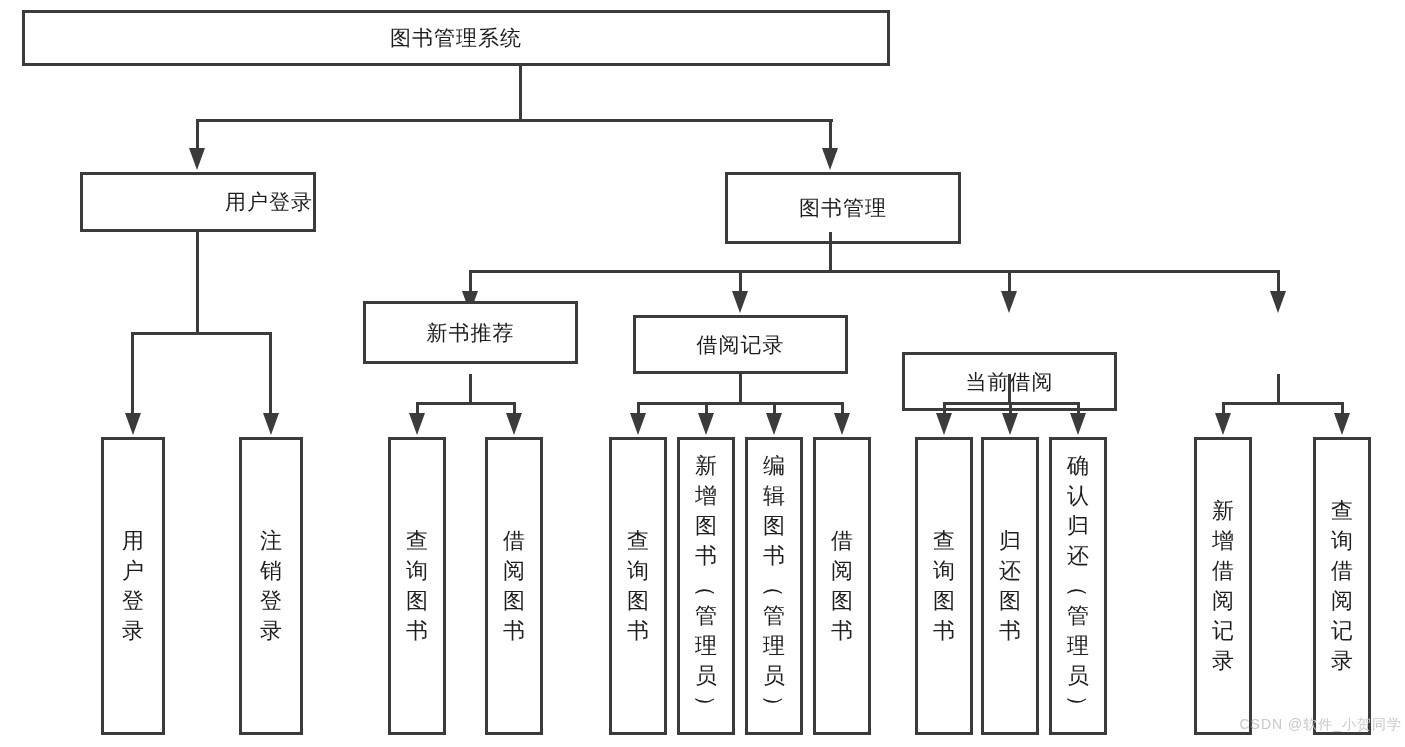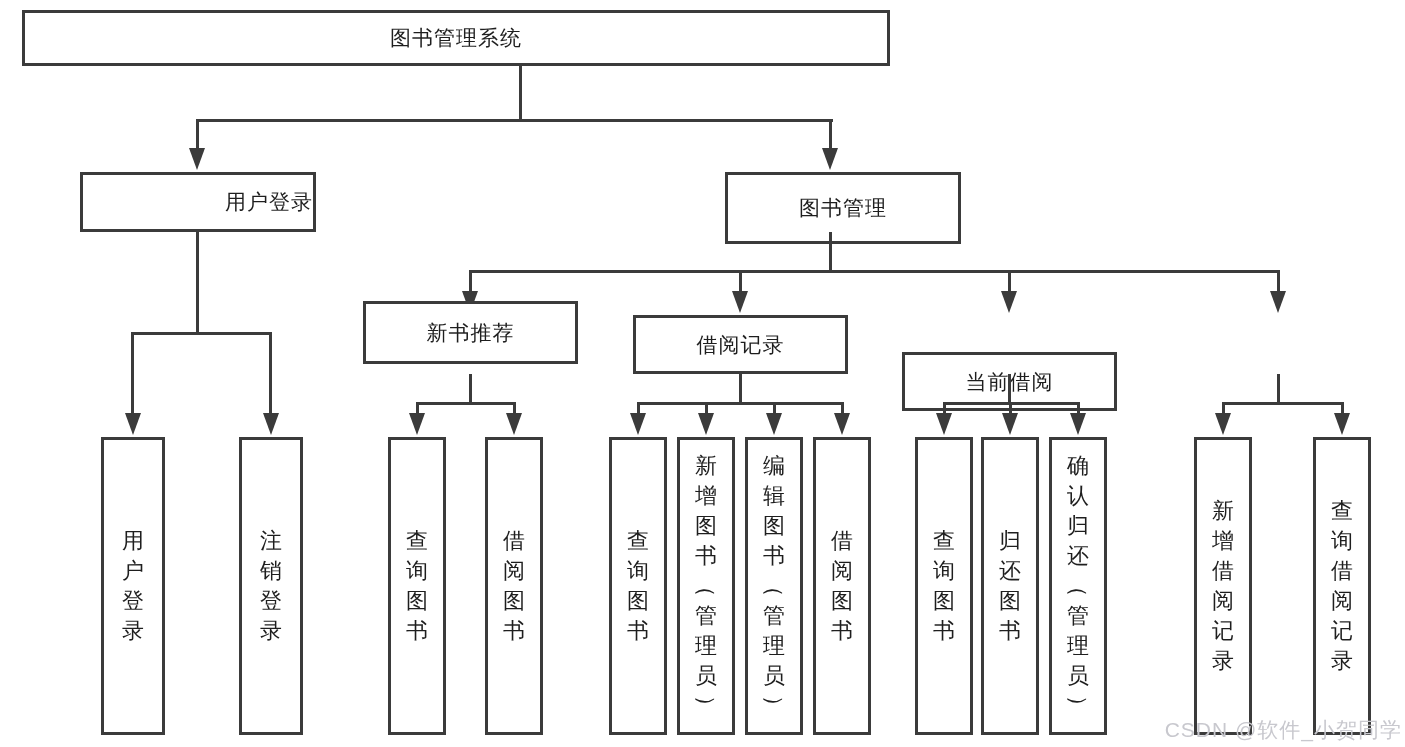--- a/index.html
+++ b/index.html
@@ -16,21 +16,21 @@
   .vtext{flex-direction:column;gap:8px;}
   .vchar{font-size:22px;line-height:1;}
   .rot{transform:rotate(90deg);}
 
   .v{position:absolute;width:3px;background:var(--line);}
   .h{position:absolute;height:3px;background:var(--line);}
   .arr{position:absolute;width:0;height:0;
        border-left:8px solid transparent;border-right:8px solid transparent;
        border-top:22px solid var(--line);}
 
-  .watermark{position:absolute;top:716px;right:3px;font-size:21px;color:var(--wm);
+  .watermark{position:absolute;top:716px;right:3px;font-size:14px;color:var(--wm);
              letter-spacing:1px;white-space:nowrap;}
 </style>
 </head>
 <body>
 
 <div id="canvas">
 
   <div class="box" style="left:22px;top:10px;width:868px;height:56px;font-family:Liberation Serif, serif;">
     <span class="hlabel">图书管理系统</span>
   </div>

